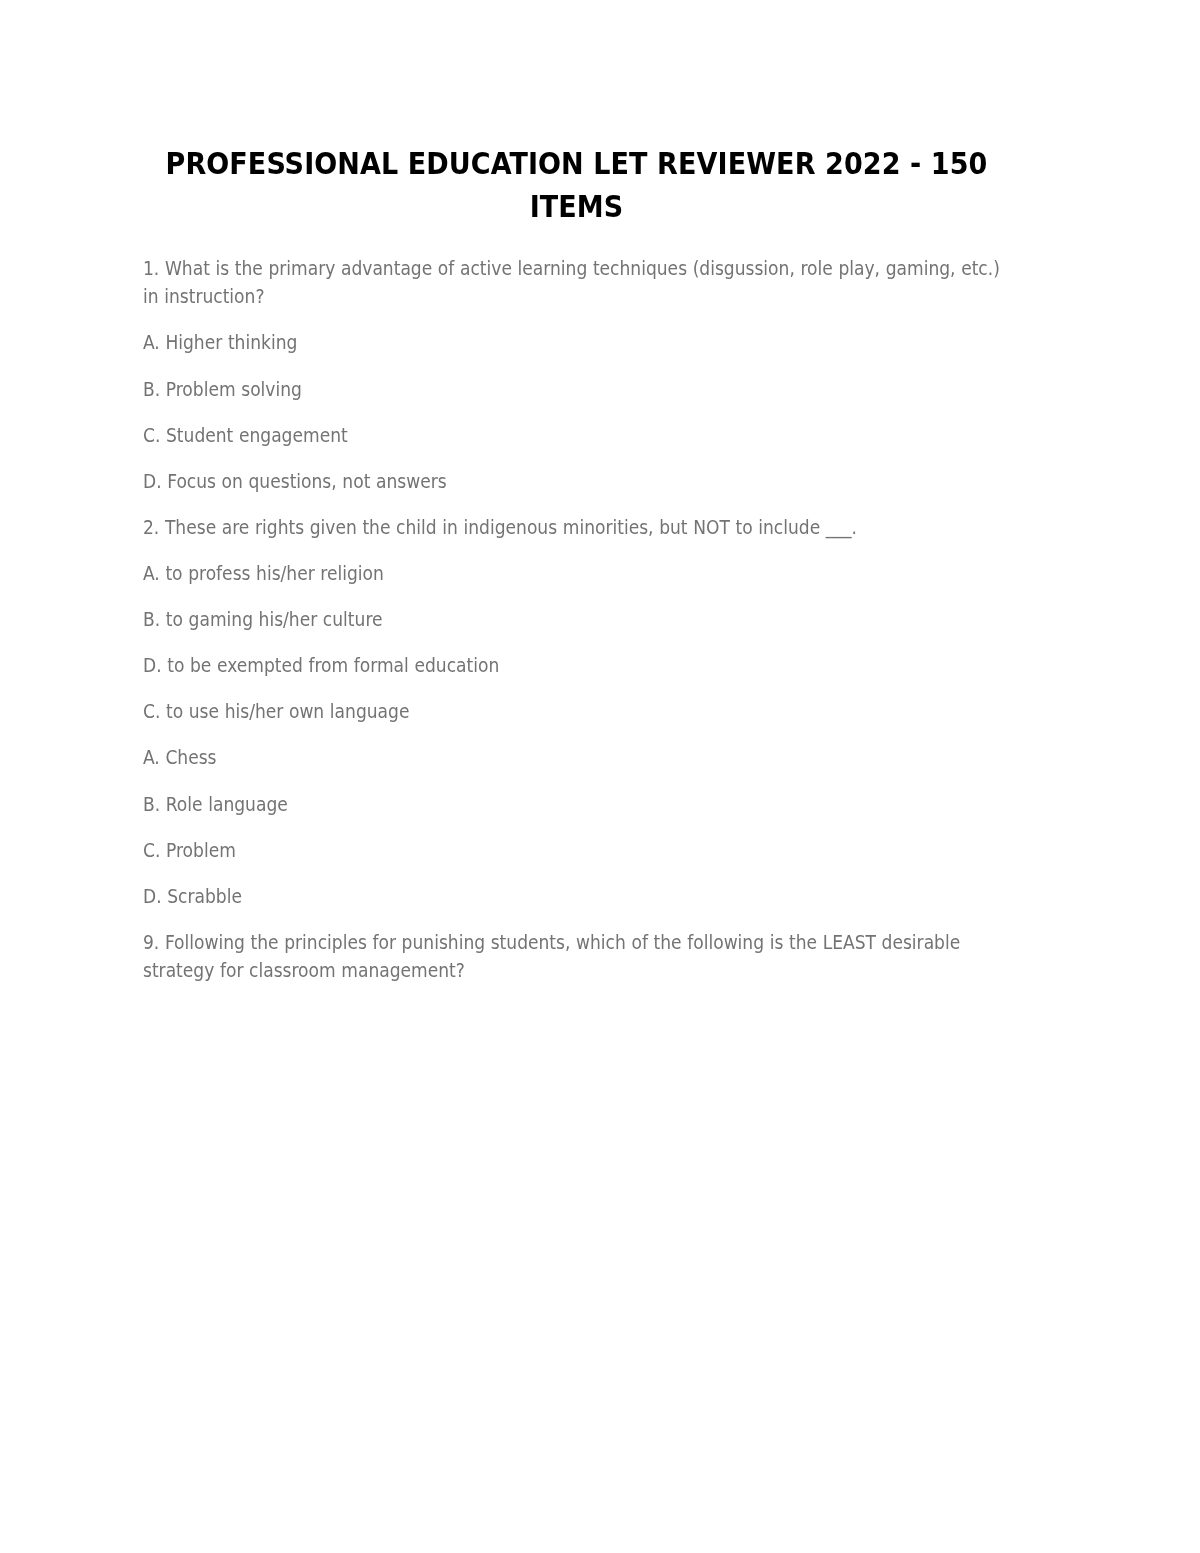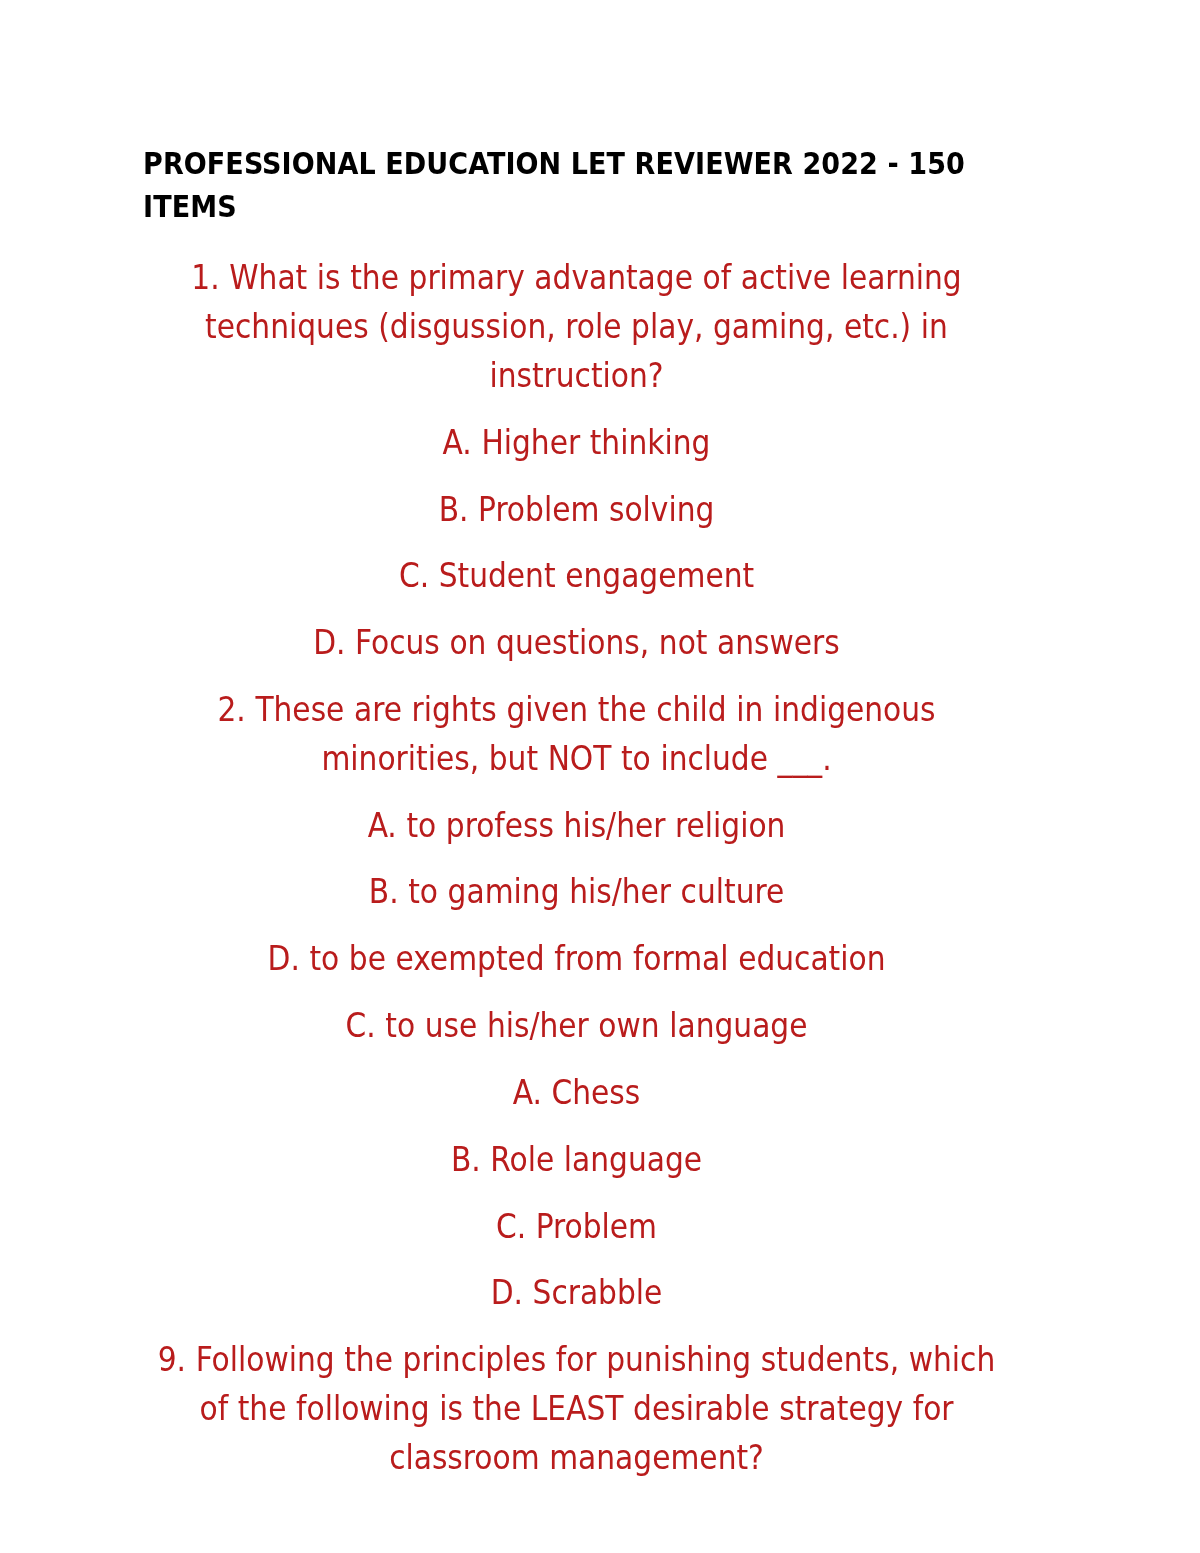--- a/index.html
+++ b/index.html
@@ -22,40 +22,40 @@
     width: 1200px;
     height: 1553px;
     padding: 143px 190px 0 143px;
     background: #ffffff;
   }
 
   .doc-title {
     font-size: 30px;
     font-weight: bold;
     line-height: 1.42;
-    text-align: left;
+    text-align: center;
     letter-spacing: 0.1px;
     margin: 0 0 26px 0;
     padding: 0;
     color: #000000;
   }
 
   .question-block {
     margin: 0;
     padding: 0;
   }
 
   .para {
-    font-size: 33px;
+    font-size: 19px;
     font-weight: normal;
     line-height: 1.48;
     margin: 0 0 18px 0;
     padding: 0;
-    text-align: center;
-    color: #b91c1c;
+    text-align: left;
+    color: #737373;
     word-spacing: 0.2px;
   }
 
   .para.stem {
     margin-bottom: 18px;
   }
 
   .para.option {
     margin-bottom: 18px;
   }

